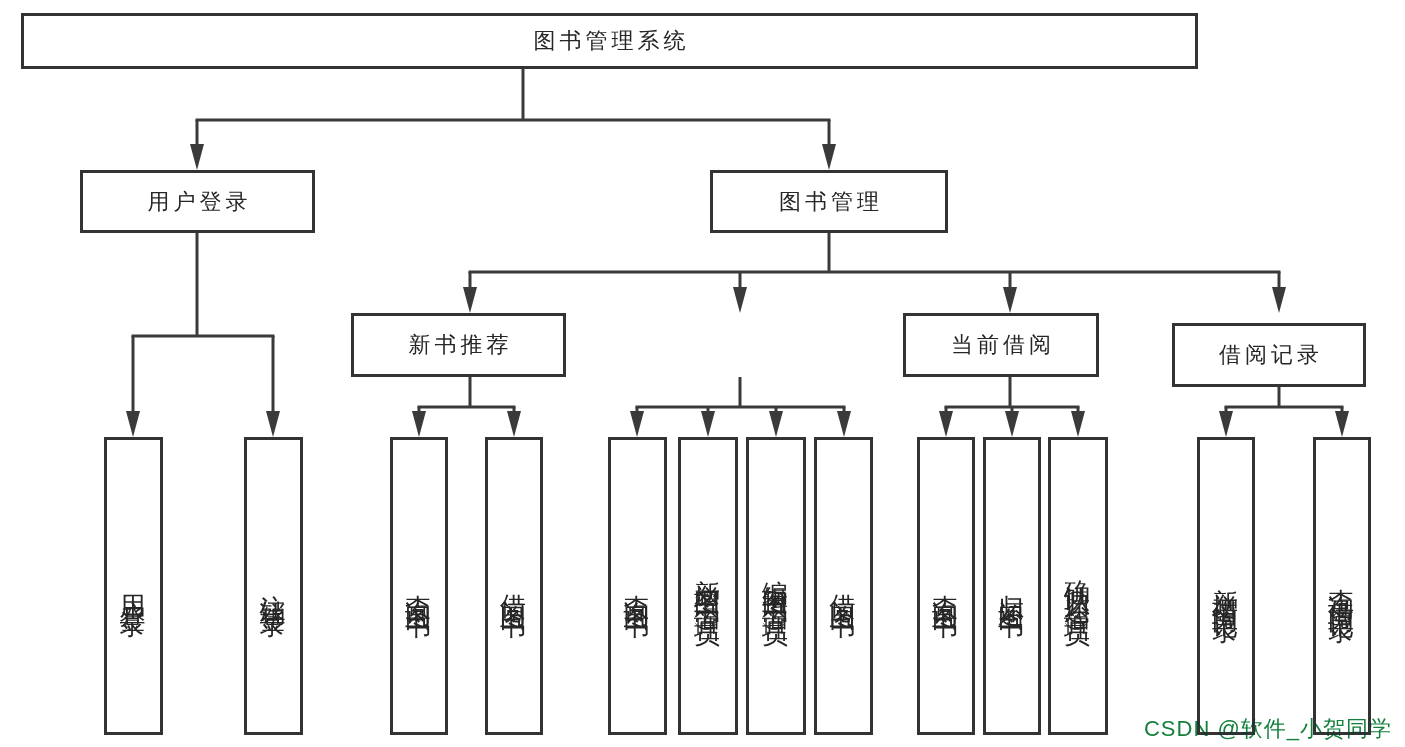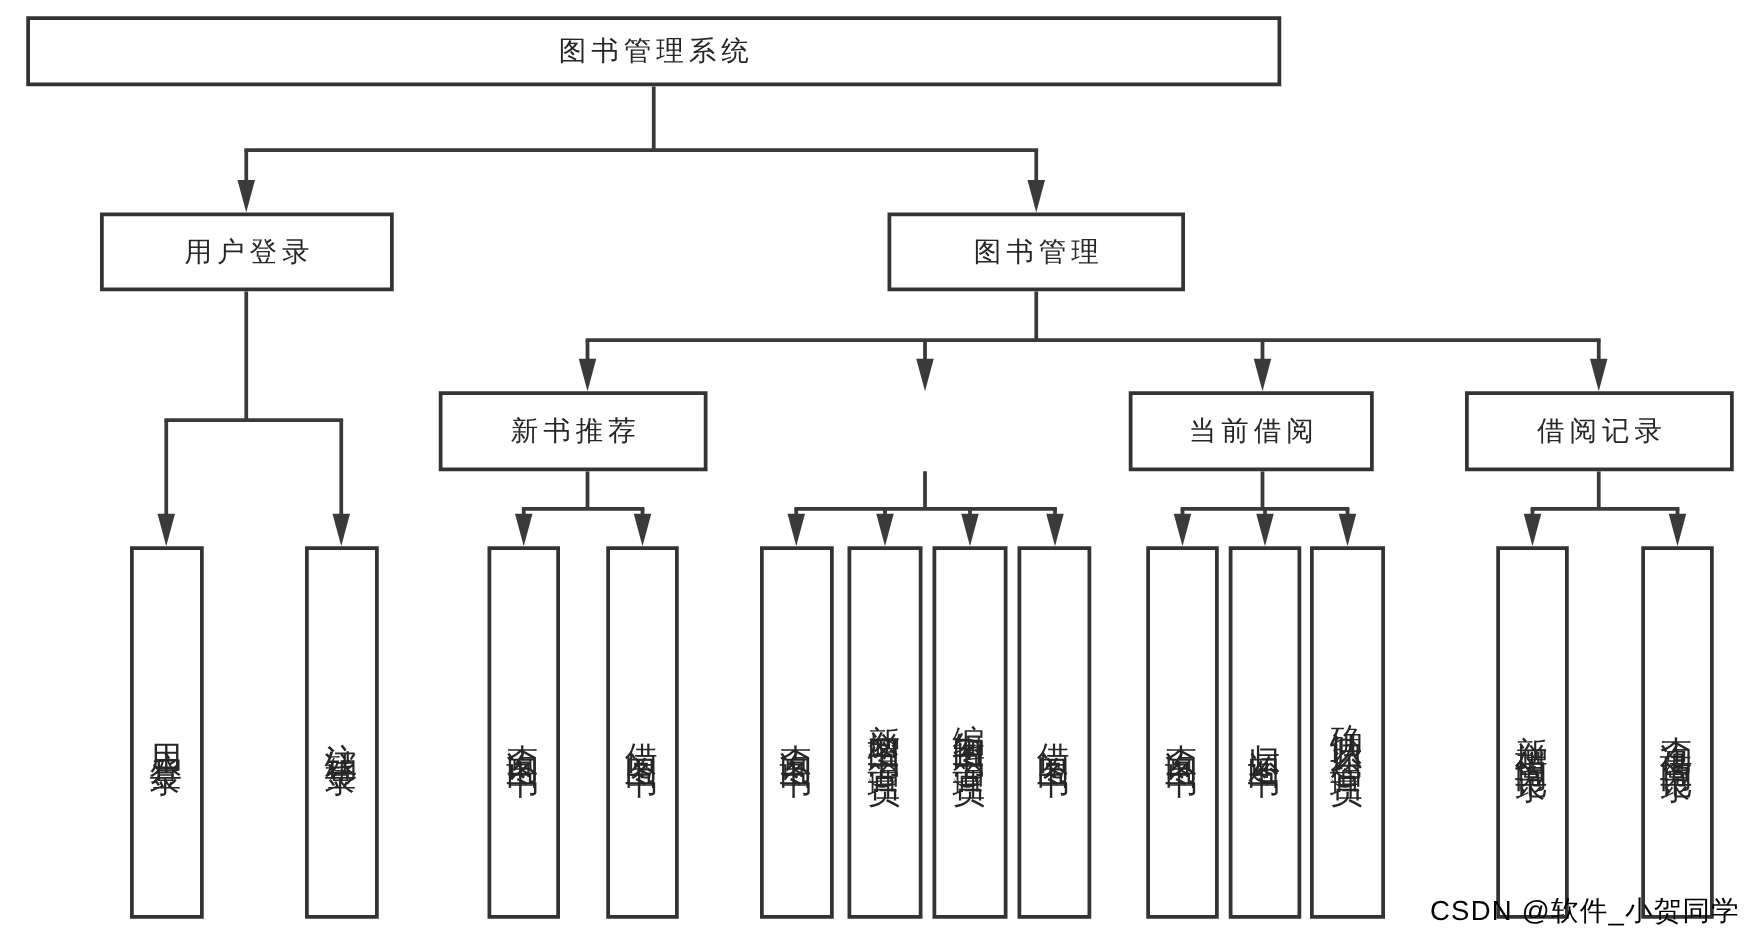--- a/index.html
+++ b/index.html
@@ -40,21 +40,21 @@
     font-size: 26px;
     letter-spacing: 6px;
     white-space: normal;
   }
   .watermark {
     position: absolute;
     right: 13px;
     bottom: 3px;
     font-size: 22px;
     letter-spacing: 1px;
-    color: #000000;
+    color: #15803d;
     text-shadow: 2px 2px 1px rgba(255,255,255,0.9);
     z-index: 5;
     mix-blend-mode: darken;
   }
 </style>
 </head>
 <body>
 
 <div class="canvas">
 
@@ -117,28 +117,28 @@
       <polygon points="769,411 783,411 776,437"></polygon>
       <polygon points="837,411 851,411 844,437"></polygon>
       <polygon points="939,411 953,411 946,437"></polygon>
       <polygon points="1005,411 1019,411 1012,437"></polygon>
       <polygon points="1071,411 1085,411 1078,437"></polygon>
       <polygon points="1219,411 1233,411 1226,437"></polygon>
       <polygon points="1335,411 1349,411 1342,437"></polygon>
     </g>
   </svg>
 
-  <div class="node h" style="left:21px;top:13px;width:1004px;height:56px">图书管理系统</div>
+  <div class="node h" style="left:21px;top:13px;width:1177px;height:56px">图书管理系统</div>
 
   <div class="node h" style="left:80px;top:170px;width:235px;height:63px">用户登录</div>
   <div class="node h" style="left:710px;top:170px;width:238px;height:63px">图书管理</div>
 
   <div class="node h" style="left:351px;top:313px;width:215px;height:64px">新书推荐</div>
   <div class="node h" style="left:903px;top:313px;width:196px;height:64px">当前借阅</div>
-  <div class="node h" style="left:1172px;top:313px;width:215px;height:64px">借阅记录</div>
+  <div class="node h" style="left:1172px;top:323px;width:194px;height:64px">借阅记录</div>
 
   <div class="node v" style="left:104px;top:437px;width:59px;height:298px">用户登录</div>
   <div class="node v" style="left:244px;top:437px;width:59px;height:298px">注销登录</div>
 
   <div class="node v" style="left:390px;top:437px;width:58px;height:298px">查询图书</div>
   <div class="node v" style="left:485px;top:437px;width:58px;height:298px">借阅图书</div>
 
   <div class="node v" style="left:608px;top:437px;width:59px;height:298px">查询图书</div>
   <div class="node v" style="left:678px;top:437px;width:60px;height:298px">新增图书（管理员）</div>
   <div class="node v" style="left:746px;top:437px;width:60px;height:298px">编辑图书（管理员）</div>

